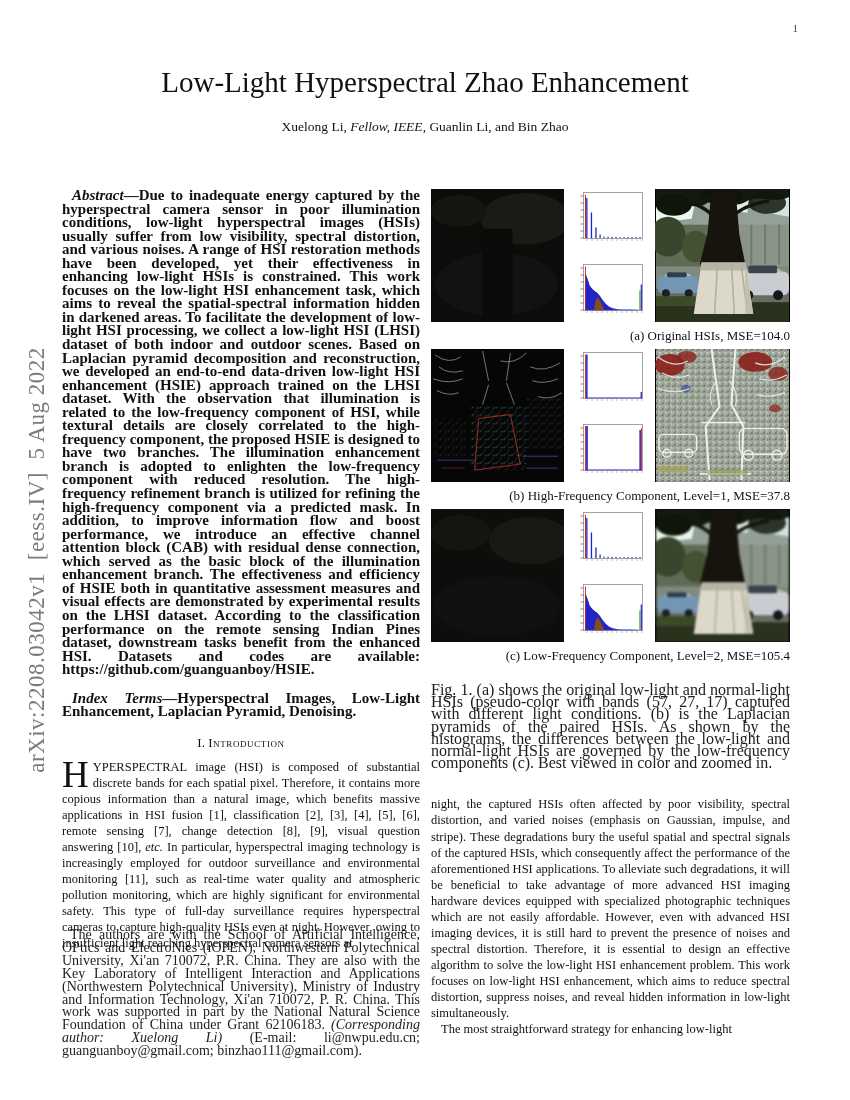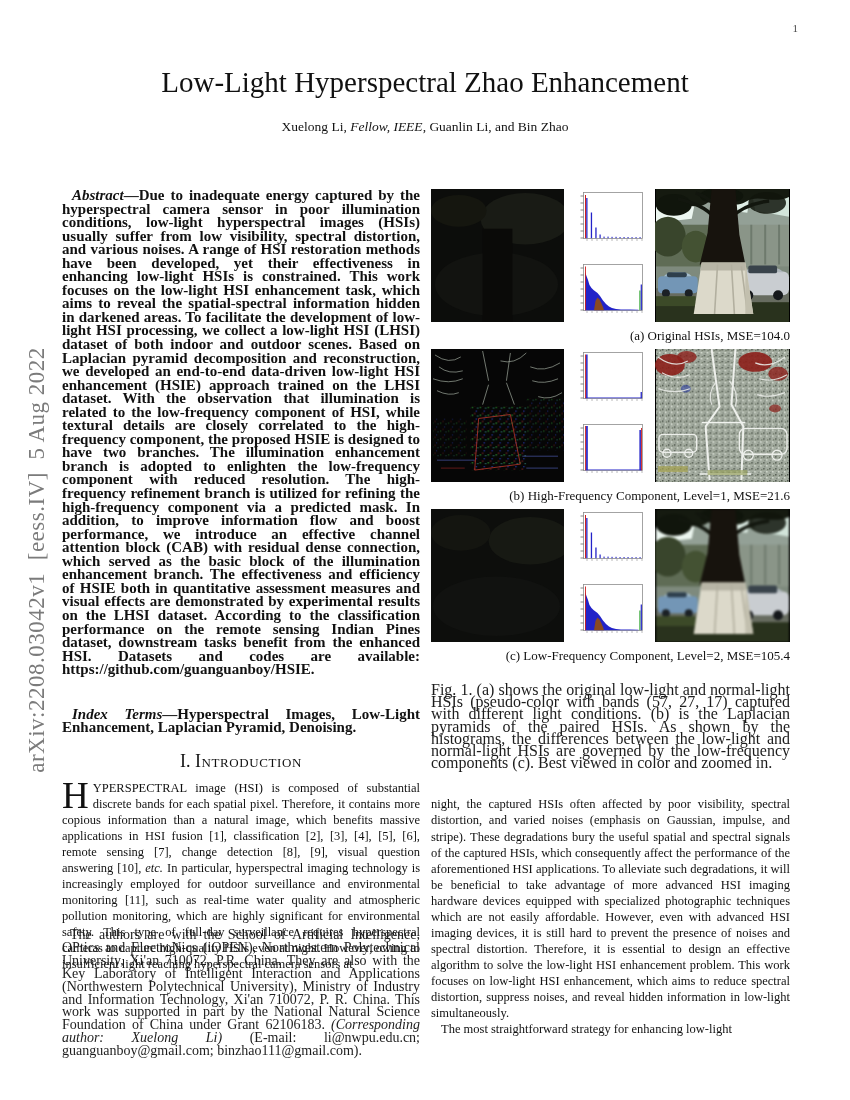--- a/index.html
+++ b/index.html
@@ -9,22 +9,22 @@
   .watermark{position:absolute;top:560px;left:37px;transform:translate(-50%,-50%) rotate(-90deg);
              white-space:pre;font-size:23px;color:#7b7b7b;letter-spacing:0.5px;}
   .title{position:absolute;top:66px;left:0;width:100%;text-align:center;
          font-size:29px;font-weight:400;margin:0;}
   .authors{position:absolute;top:119px;left:0;width:100%;text-align:center;font-size:13.5px;}
   .col-left{position:absolute;left:62px;top:189px;width:358px;}
   .col-right{position:absolute;left:431px;top:189px;width:359px;}
   p{margin:0;}
   .abstract{font-weight:bold;font-size:15px;line-height:13.55px;text-align:justify;text-indent:10px;}
   .abstract .lead{font-style:italic;}
-  .index-terms{margin-top:31px;}
-  .sec-heading{margin:16px 0 8px;text-align:center;font-size:18px;font-weight:400;}
+  .index-terms{margin-top:15px;}
+  .sec-heading{margin:16px 0 8px;text-align:center;font-size:13px;font-weight:400;}
   .sc{font-variant:small-caps;letter-spacing:0.6px;}
   .body-text{font-size:12.5px;line-height:16.05px;text-align:justify;}
   .dropcap{float:left;font-size:37px;line-height:29px;padding:1px 4px 0 0;}
   .footnote{position:absolute;left:62px;top:929px;width:358px;font-size:14px;
             line-height:12.9px;text-align:justify;text-indent:8px;color:#1c1c1c;}
   .fig-row{display:flex;height:133px;}
   .img-panel{width:133px;height:133px;overflow:hidden;background:#000;}
   .img-panel svg{display:block;}
   .img-right{width:135px;}
   .hist-col{width:72px;height:133px;margin:0 8px 0 11px;display:flex;flex-direction:column;
@@ -242,21 +242,21 @@
               <circle cx="33" cy="105" r="4"></circle>
             <circle cx="93" cy="107" r="5"></circle>
               <circle cx="122" cy="107" r="5"></circle>
           </g>
           <path d="M46,74 l44,0 M44,126 l52,0" stroke="#f0f2ee" stroke-width="1.6"></path>
           <rect x="2" y="118" width="30" height="6" fill="#a5a34e" opacity="0.7"></rect>
           <rect x="52" y="122" width="40" height="5" fill="#8f9a4e" opacity="0.6"></rect>
         </svg>
       </div>
     </div>
-    <div class="subcaption">(b) High-Frequency Component, Level=1, MSE=21.6</div>
+    <div class="subcaption">(b) High-Frequency Component, Level=1, MSE=37.8</div>
 
     <div class="fig-row">
       <div class="img-panel">
         <svg viewBox="0 0 134 134" width="133" height="133">
           <rect width="134" height="134" fill="#0d0e0c"></rect>
           <ellipse cx="100" cy="32" rx="42" ry="24" fill="#171913"></ellipse>
           <ellipse cx="30" cy="24" rx="30" ry="18" fill="#141510"></ellipse>
           <ellipse cx="66" cy="98" rx="64" ry="30" fill="#111210"></ellipse>
         </svg>
       </div>

